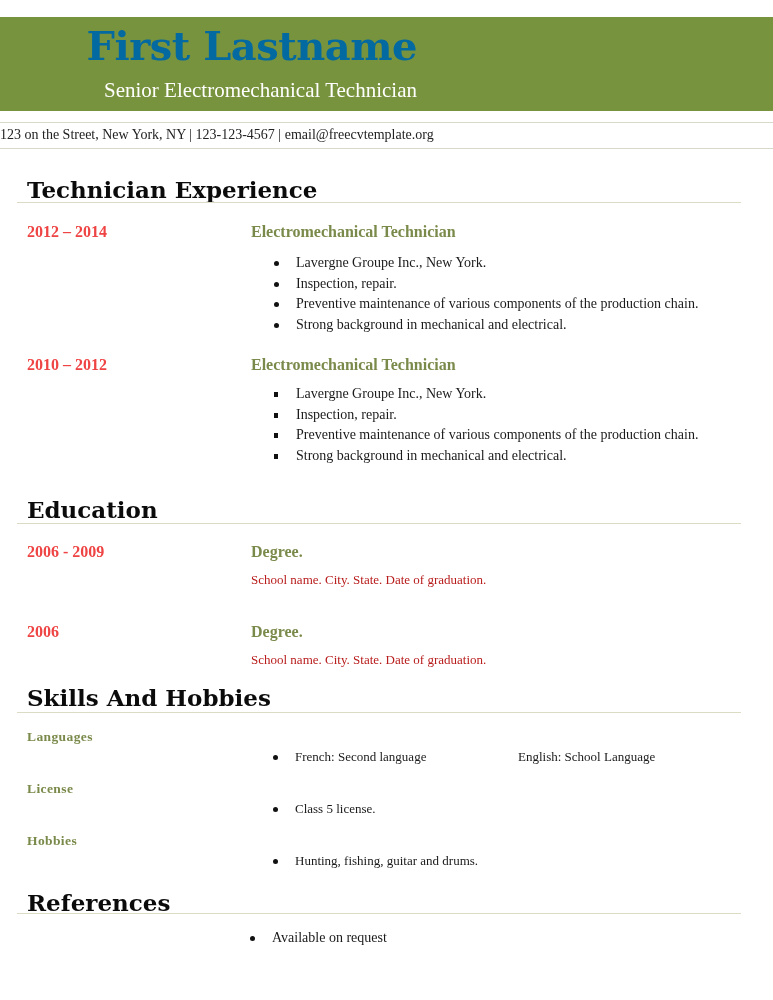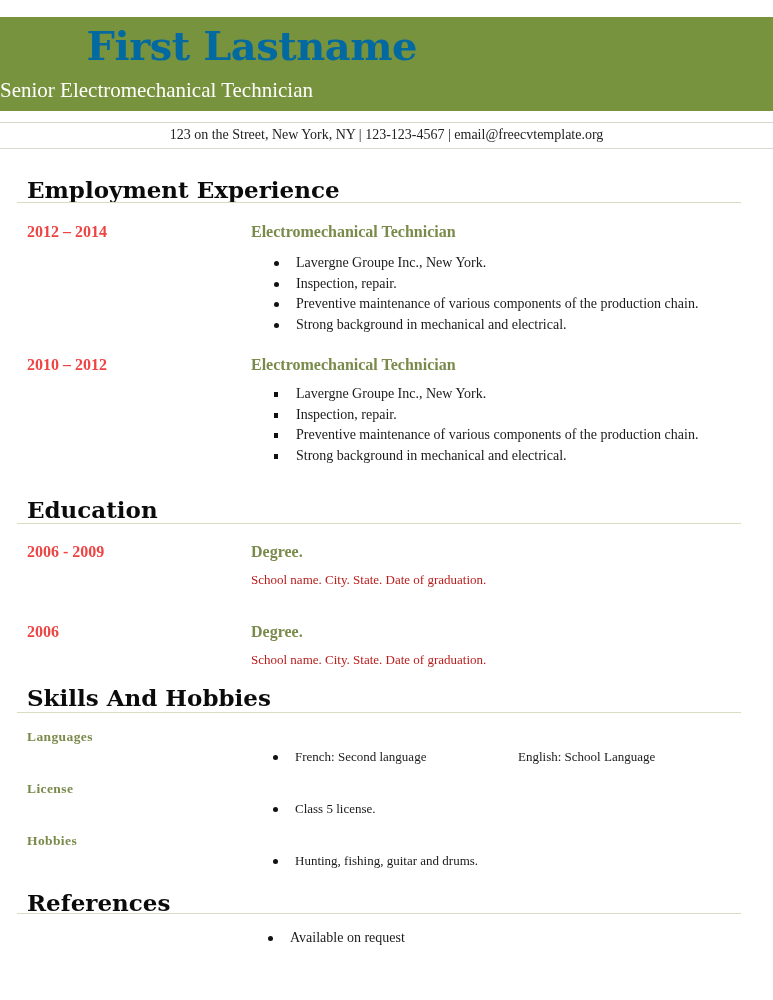--- a/index.html
+++ b/index.html
@@ -33,40 +33,40 @@
       font-weight: bold;
       font-size: 40px;
       line-height: 52px;
       color: #0369a1;
       letter-spacing: -0.5px;
     }
     .subtitle {
       position: absolute;
       left: 0;
       width: 417px;
-      text-align: left;
+      text-align: right;
       top: 76px;
       font-family: "Liberation Serif", serif;
       font-size: 21px;
       line-height: 28px;
       color: #ffffff;
     }
     .contact-rule {
       position: absolute;
       left: 0;
       width: 773px;
       height: 1px;
       background: #d9d9c9;
     }
     .contact {
       position: absolute;
       left: 0;
       width: 773px;
       top: 125px;
-      text-align: center;
+      text-align: left;
       font-family: "Liberation Serif", serif;
       font-size: 14px;
       line-height: 20px;
       color: #222222;
     }
     .section-title {
       position: absolute;
       left: 27px;
       font-family: "DejaVu Serif", "Liberation Serif", serif;
       font-weight: bold;
@@ -181,21 +181,21 @@
 <body>
 
 <div class="header-band"></div>
 <div class="name">First Lastname</div>
 <div class="subtitle">Senior Electromechanical Technician</div>
 
 <div class="contact-rule" style="top:122px;"></div>
 <div class="contact">123 on the Street, New York, NY | 123-123-4567 | email@freecvtemplate.org</div>
 <div class="contact-rule" style="top:148px;"></div>
 
-<div class="section-title" style="top:175px; height:28px;">Employment Experience</div>
+<div class="section-title" style="top:175px; height:28px;">Technician Experience</div>
 <div class="section-rule" style="top:202px;"></div>
 
 <div class="date" style="top:222px;">2012 – 2014</div>
 <div class="job-title" style="top:222px;">Electromechanical Technician</div>
 <ul class="bullets" style="top:252px;">
   <li><span class="dot"></span><span>Lavergne Groupe Inc., New York.</span></li>
   <li><span class="dot"></span><span>Inspection, repair.</span></li>
   <li><span class="dot"></span><span>Preventive maintenance of various components of the production chain.</span></li>
   <li><span class="dot"></span><span>Strong background in mechanical and electrical.</span></li>
 </ul>
@@ -228,13 +228,13 @@
 <div class="skill-extra" style="top:748px;">English: School Language</div>
 
 <div class="skill-label" style="top:780px;">License</div>
 <div class="skill-item" style="top:800px;"><span class="dot"></span><span>Class 5 license.</span></div>
 
 <div class="skill-label" style="top:832px;">Hobbies</div>
 <div class="skill-item" style="top:852px;"><span class="dot"></span><span>Hunting, fishing, guitar and drums.</span></div>
 
 <div class="section-title" style="top:888px; height:26px;">References</div>
 <div class="section-rule" style="top:913px;"></div>
-<div class="skill-item" style="left:267px; top:929px; font-size:14px;"><span class="dot"></span><span>Available on request</span></div>
+<div class="skill-item" style="left:249px; top:929px; font-size:14px;"><span class="dot"></span><span>Available on request</span></div>
 
 </body></html>

